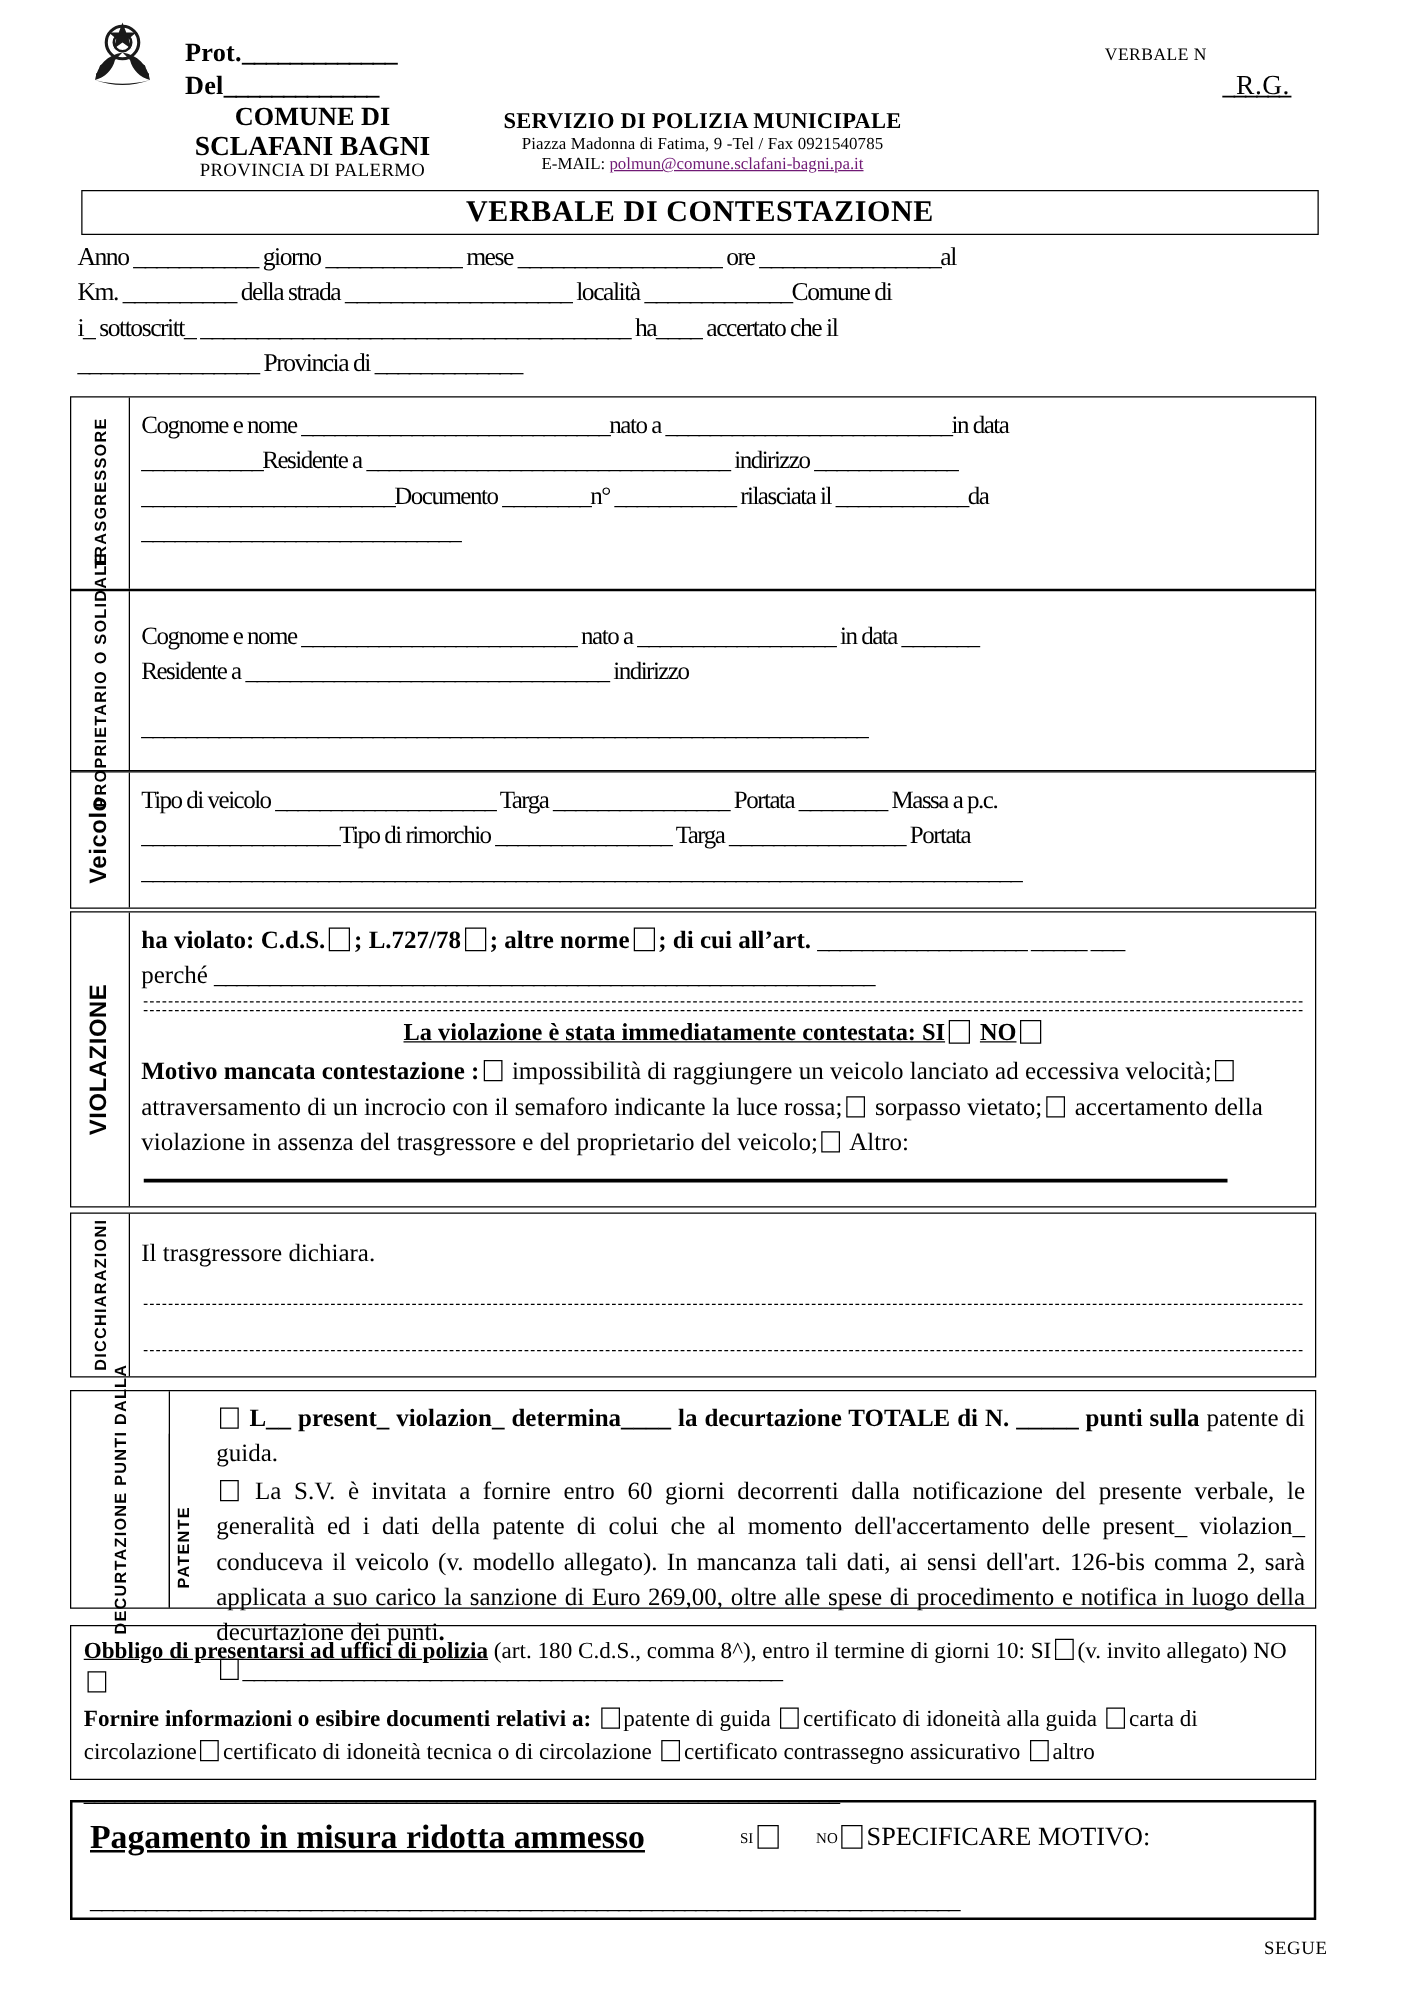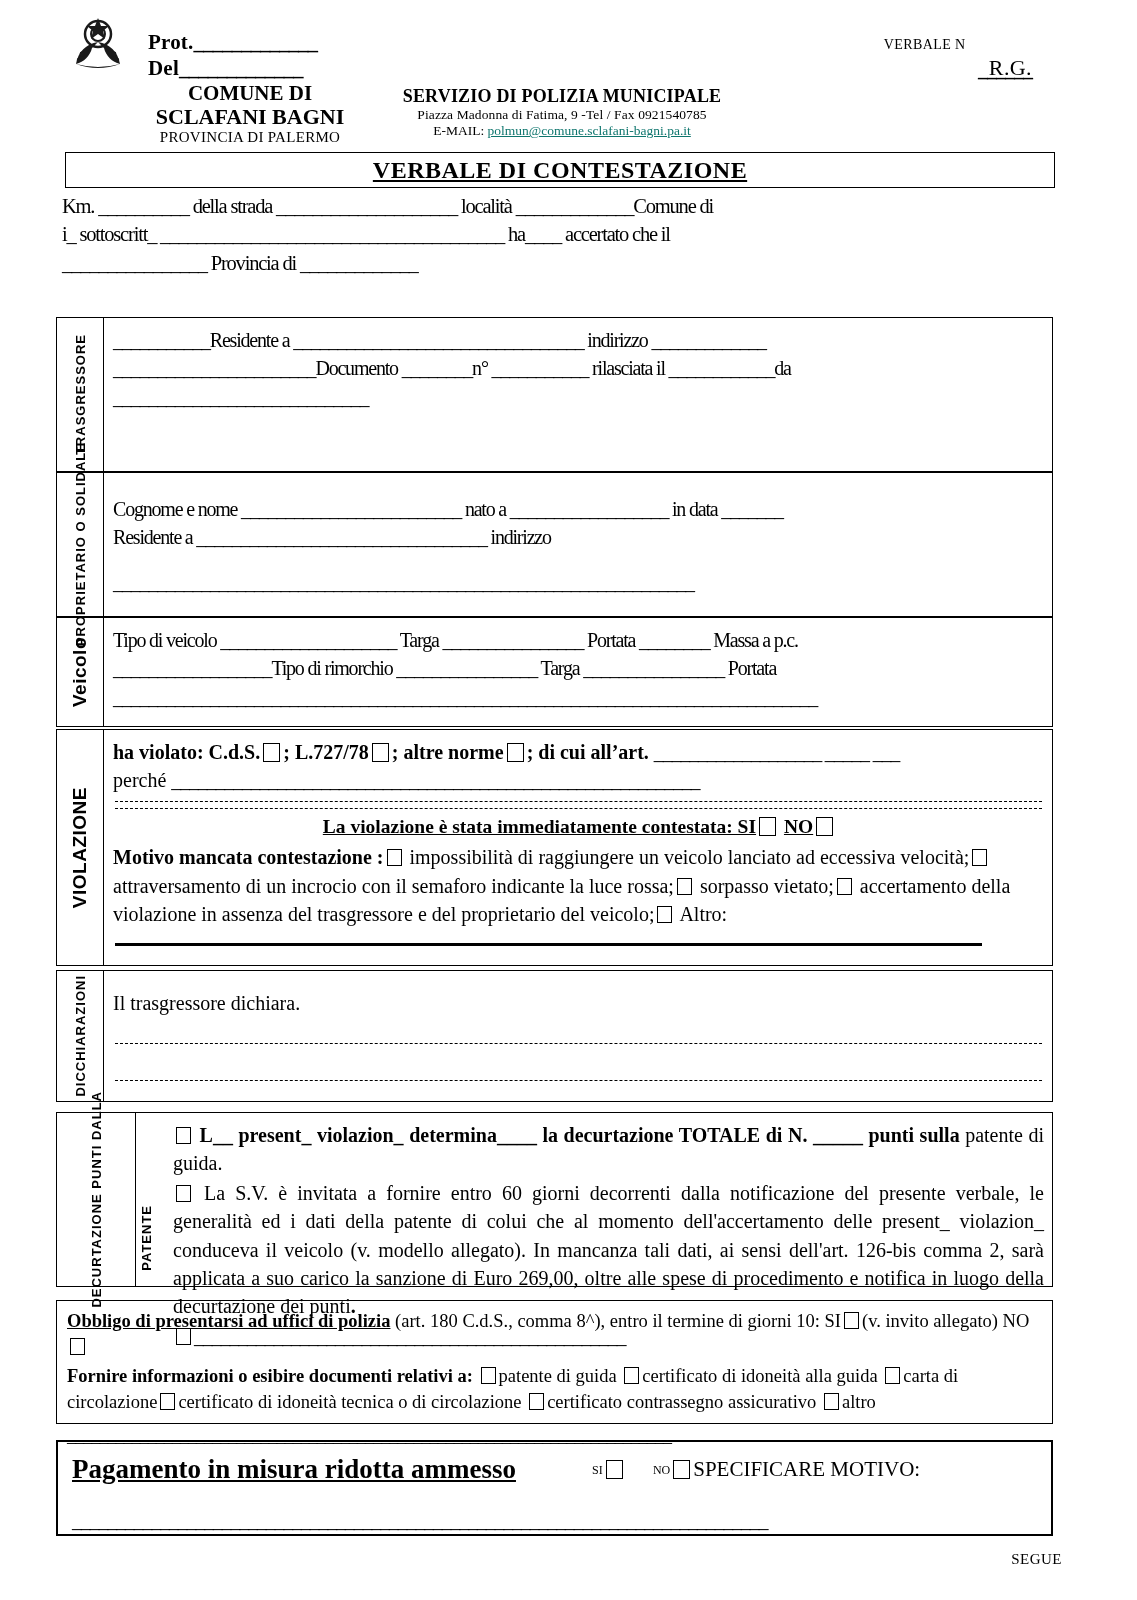--- a/index.html
+++ b/index.html
@@ -19,29 +19,29 @@
     font-family:"Liberation Serif",serif;font-weight:bold;letter-spacing:.2px;}
   .protblock .fill{font-weight:bold;letter-spacing:-1px;}
   .comune{position:absolute;left:120px;top:82px;width:260px;text-align:center;line-height:1.08;}
   .comune .c1{font-size:21px;font-weight:bold;display:block;}
   .comune .c2{font-size:22px;font-weight:bold;display:block;}
   .comune .c3{font-size:15px;display:block;letter-spacing:.3px;margin-top:1px;}
   .servizio{position:absolute;left:372px;top:86px;width:380px;text-align:center;line-height:1.12;}
   .servizio .s1{font-size:18px;font-weight:bold;display:block;letter-spacing:.2px;}
   .servizio .s2{font-size:13.5px;display:block;letter-spacing:.1px;margin-top:1px;}
   .servizio .s3{font-size:13.5px;display:block;margin-top:1px;}
-  .servizio .s3 a{color:#0f766e;text-decoration:underline;}
+  .servizio .s3 a{color:#701a75;text-decoration:underline;}
   .verbale{position:absolute;right:105px;top:36px;text-align:left;line-height:1.25;}
   .verbale .v1{font-size:14px;display:block;letter-spacing:.4px;}
   .verbale .v2{font-size:22px;display:block;margin-left:105px;letter-spacing:.4px;}
   .rgline{position:absolute;right:105px;top:58px;font-size:20px;letter-spacing:-1px;font-weight:bold;}
 
   
   .titlebar{position:absolute;left:65px;top:152px;width:988px;height:34px;
-    border:1.6px solid #000;display:flex;align-items:center;justify-content:center;text-decoration:underline;}
+    border:1.6px solid #000;display:flex;align-items:center;justify-content:center;}
   .titlebar span{font-size:24px;font-weight:bold;letter-spacing:.5px;}
 
   
   .intro{position:absolute;left:62px;top:192px;width:995px;font-size:20.5px;line-height:1.38;}
   .intro .ln{white-space:nowrap;}
   .u{letter-spacing:-1.2px;}
 
   
   .sec{position:absolute;border:1.6px solid #000;box-sizing:border-box;}
   .sec .side{position:absolute;left:0;top:0;bottom:0;width:46px;border-right:1.6px solid #000;
@@ -135,30 +135,32 @@
       <span class="v2">R.G.</span>
     </div>
     <div class="rgline">______</div>
   </div>
 
   <div class="titlebar">
     <span>VERBALE DI CONTESTAZIONE</span>
   </div>
 
   <div class="intro">
+    <div class="ln u">Anno ___________ giorno ____________ mese __________________ ore ________________al</div>
     <div class="ln u">Km.  __________  della  strada  ____________________  località  _____________Comune  di</div>
     <div class="ln u">i_ sottoscritt_ ______________________________________ ha____  accertato che il</div>
     <div class="ln u">________________ Provincia di _____________</div>
   </div>
 
   <div class="sec" style="left:56px;top:317px;width:997px;height:155px;">
     <div class="side">
       <span class="sidetxt">TRASGRESSORE</span>
     </div>
     <div class="body u">
+      <div class="nowrap">Cognome e nome ____________________________nato a __________________________in data</div>
       <div class="nowrap">___________Residente a _________________________________ indirizzo _____________</div>
       <div class="nowrap">_______________________Documento ________n° ___________ rilasciata il ____________da</div>
       <div class="nowrap">_____________________________</div>
     </div>
   </div>
 
   <div class="sec" style="left:56px;top:472px;width:997px;height:145px;">
     <div class="side">
       <span class="sidetxt">PROPRIETARIO  O  SOLIDALE</span>
     </div>

